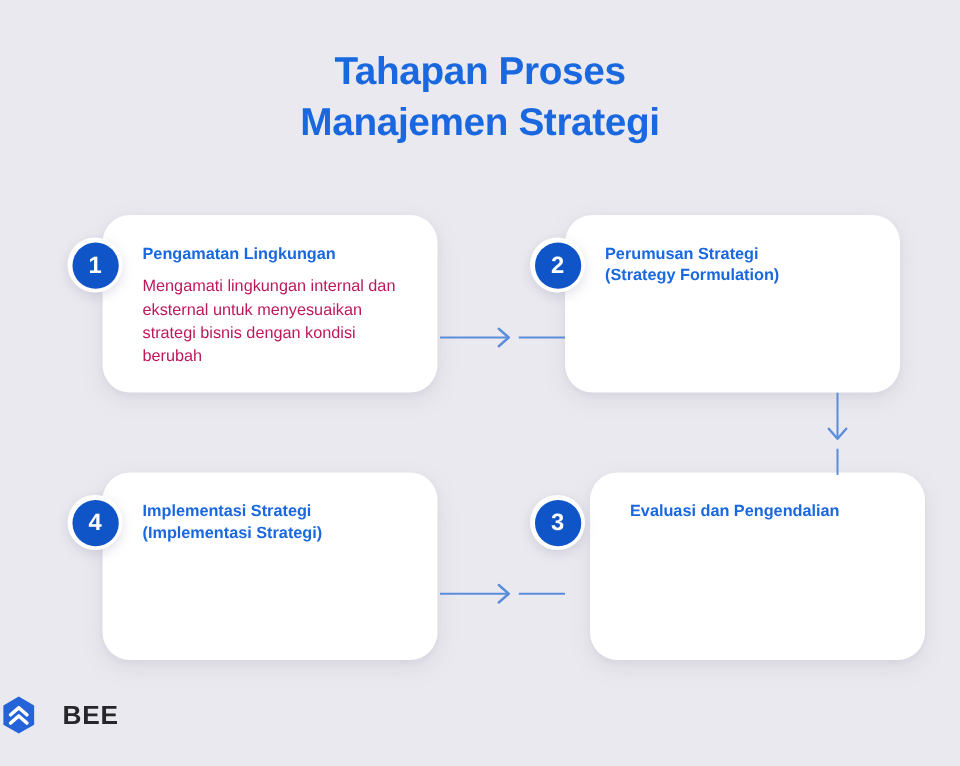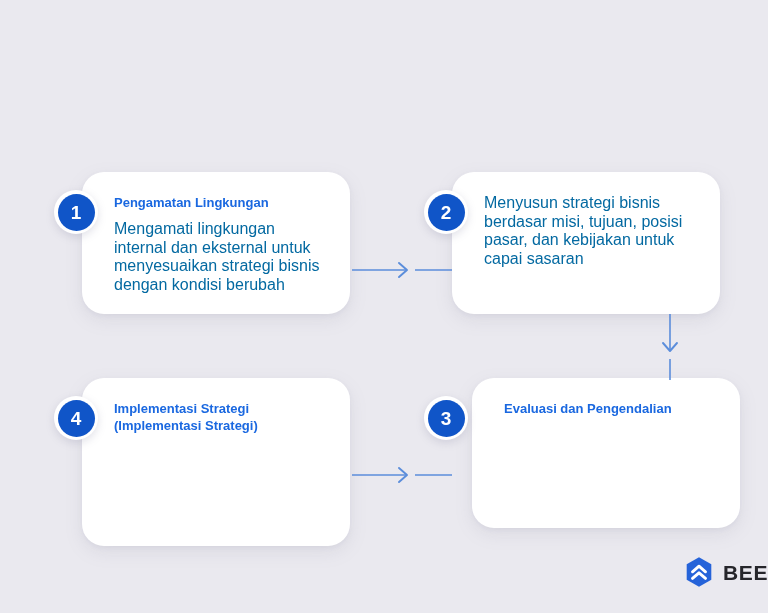--- a/index.html
+++ b/index.html
@@ -41,37 +41,37 @@
   .card {
     position: absolute;
     background: #ffffff;
     border-radius: 22px;
     box-shadow: 0 6px 18px rgba(120,120,150,0.13),
                 0 2px 5px rgba(120,120,150,0.07);
     box-sizing: border-box;
   }
   .card-1 { left: 82px;  top: 172px; width: 268px; height: 142px; }
   .card-2 { left: 452px; top: 172px; width: 268px; height: 142px; }
-  .card-4 { left: 82px;  top: 378px; width: 268px; height: 168px; }
+  .card-4 { left: 82px;  top: 378px; width: 268px; height: 150px; }
   .card-3 { left: 472px; top: 378px; width: 268px; height: 150px; }
 
   .card-body {
     padding: 22px 22px 14px 32px;
   }
   .card-heading {
     color: #1a68e0;
     font-size: 13px;
     font-weight: bold;
     line-height: 17px;
     margin: 0 0 9px 0;
   }
   .card-heading .hl { display: block; }
   .card-text {
-    color: #0369a1;
-    font-size: 16px;
+    color: #be185d;
+    font-size: 13px;
     line-height: 18.5px;
     margin: 0;
   }
 
   
   .badge {
     position: absolute;
     width: 44px;
     height: 44px;
     border-radius: 50%;
@@ -109,54 +109,61 @@
   .conn-v-right  { left: 656px; top: 314px; width: 28px;  height: 66px; }
 
   
   .footer-logo {
     position: absolute;
     left: 0;
     top: 556px;
     width: 768px;
     display: flex;
     align-items: center;
-    justify-content: flex-end;
-    gap: 9px;
+    justify-content: flex-start;
+    gap: 20px;
   }
   .logo-mark {
     width: 30px;
     height: 32px;
     display: block;
   }
   .logo-word {
     font-size: 21px;
     font-weight: bold;
     color: #26262b;
     letter-spacing: 0.6px;
     line-height: 1;
   }
 </style>
 </head>
 <body>
 
 <div class="infographic">
 
+  <div class="title-block">
+    <div class="title-line">Tahapan Proses</div>
+    <div class="title-line">Manajemen Strategi</div>
+  </div>
 
   <div class="card card-1">
     <div class="card-body">
       <div class="card-heading">
         <span class="hl">Pengamatan Lingkungan</span>
       </div>
       <p class="card-text">Mengamati lingkungan internal dan eksternal untuk menyesuaikan strategi bisnis dengan kondisi berubah</p>
     </div>
   </div>
 
   <div class="card card-2">
     <div class="card-body">
-      <p class="card-text">Menyusun strategi bisnis berdasar misi, tujuan, posisi pasar, dan kebijakan untuk capai sasaran</p>
+      <div class="card-heading">
+        <span class="hl">Perumusan Strategi</span>
+        <span class="hl">(Strategy Formulation)</span>
+      </div>
     </div>
   </div>
 
   <div class="card card-4">
     <div class="card-body">
       <div class="card-heading">
         <span class="hl">Implementasi Strategi</span>
         <span class="hl">(Implementasi Strategi)</span>
       </div>
     </div>

